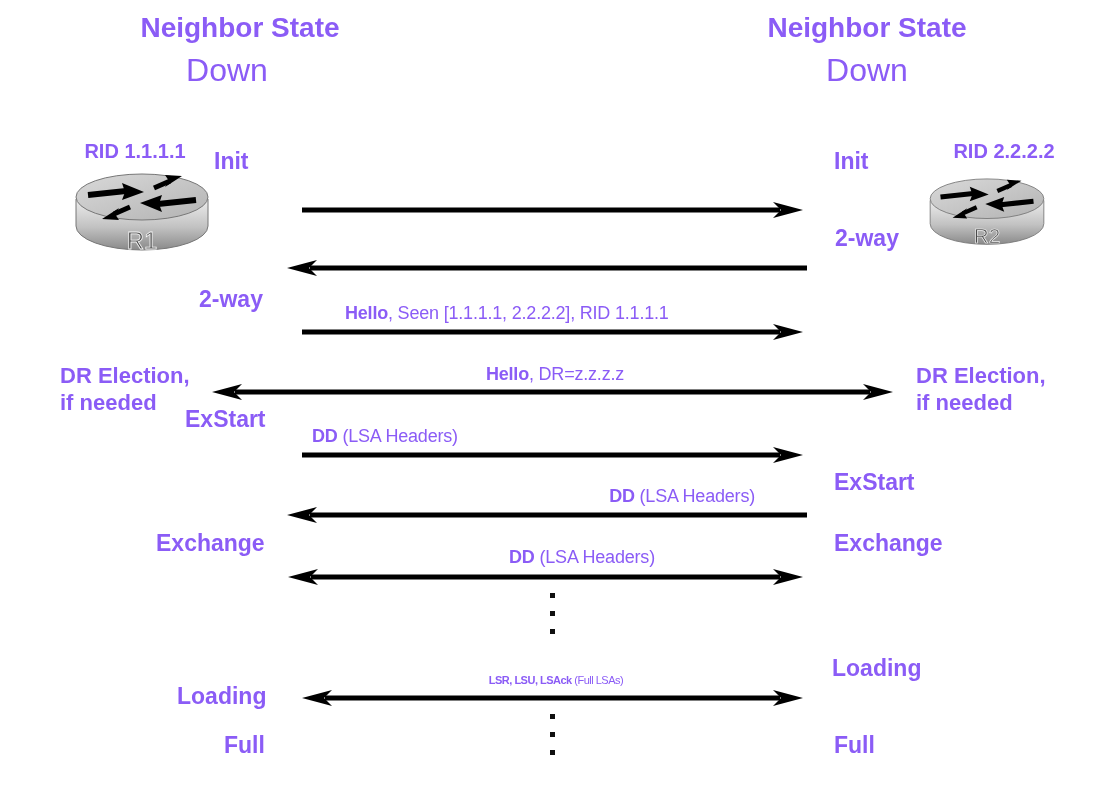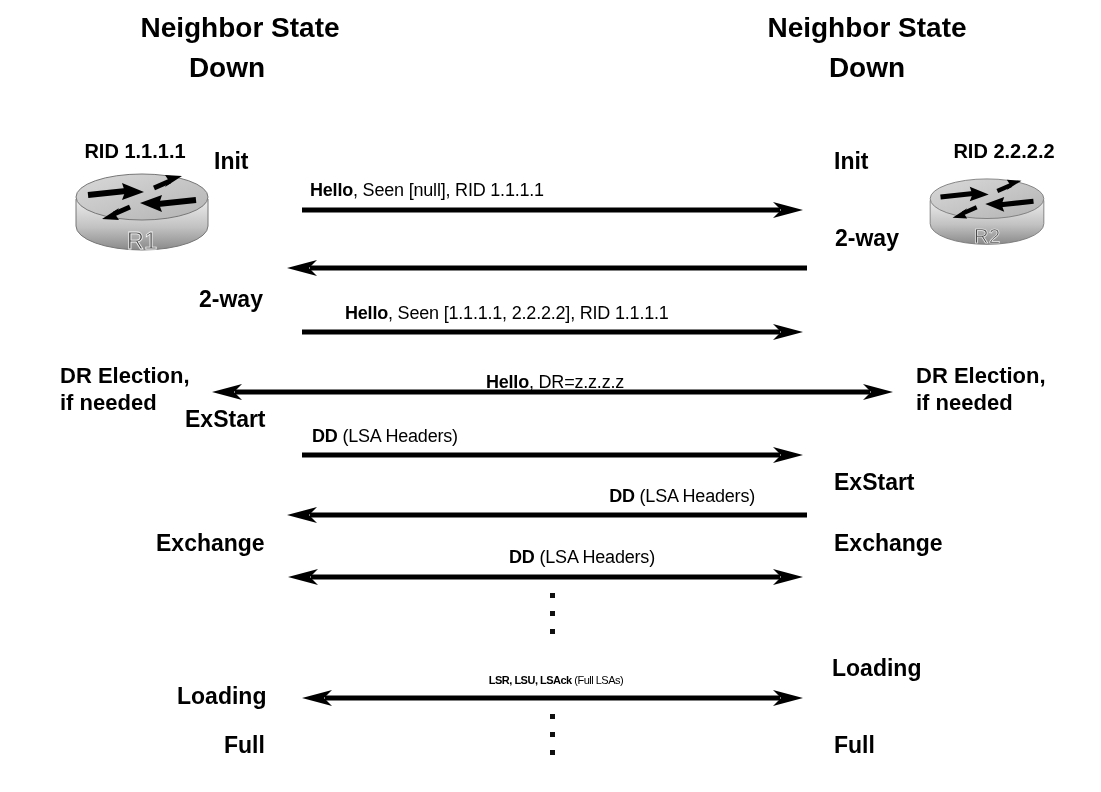--- a/index.html
+++ b/index.html
@@ -1,23 +1,23 @@
 <!DOCTYPE html>
 <html><head>
 <meta charset="utf-8">
 <style>
   html,body{margin:0;padding:0;background:#ffffff;}
   #canvas{
     position:relative;width:1101px;height:792px;background:#ffffff;overflow:hidden;
-    font-family:"Liberation Sans","DejaVu Sans",sans-serif;color:#000000;
+    font-family:"Liberation Sans","DejaVu Sans",sans-serif;color:#8b5cf6;
   }
   .abs{position:absolute;white-space:nowrap;}
   .title{font-size:28px;font-weight:bold;transform:translateX(-50%);}
   .state{font-size:23px;font-weight:bold;}
-  .downlbl{font-size:28px;font-weight:bold;transform:translateX(-50%);}
+  .downlbl{font-size:32px;font-weight:normal;transform:translateX(-50%);}
   .note{font-size:22px;font-weight:bold;transform:translateX(-50%);}
   .ridlbl{font-size:20px;font-weight:bold;transform:translateX(-50%);margin-left:12px;}
   .drblock{font-size:22px;font-weight:bold;line-height:27px;white-space:nowrap;}
   .mlabel{font-size:18px;line-height:20px;letter-spacing:-0.2px;}
   .mlabel b{font-weight:bold;}
   .mlabel.ctr{transform:translateX(-50%);}
   .mlabel.cond{font-size:11px;letter-spacing:-0.5px;}
   .mline{position:absolute;display:block;}
   .mline line{stroke:#000;stroke-width:5;}
   .mline path{fill:#000;}
@@ -96,42 +96,39 @@
   <div class="abs state" style="left:835px;top:225px">2-way</div>
   <div class="abs drblock" style="left:916px;top:362px">
     <div>DR Election,</div>
     <div>if needed</div>
   </div>
   <div class="abs state" style="left:834px;top:469px">ExStart</div>
   <div class="abs state" style="left:834px;top:530px">Exchange</div>
   <div class="abs state" style="left:832px;top:655px">Loading</div>
   <div class="abs state" style="left:834px;top:732px">Full</div>
 
-  <div class="abs mlabel" style="left:310px;top:180px">
-    <b>Hello</b><span>, Seen [null], RID 1.1.1.1</span>
-  </div>
   <svg class="mline" style="left:302px;top:199px" width="501" height="22">
     <line x1="0" y1="11" x2="478" y2="11"></line>
       <path d="M501 11 L471 3 L479 11 L471 19 Z"></path>
   </svg>
 
   <svg class="mline" style="left:287px;top:257px" width="520" height="22">
     <line x1="23" y1="11" x2="520" y2="11"></line>
       <path d="M0 11 L30 3 L22 11 L30 19 Z"></path>
   </svg>
 
   <div class="abs mlabel" style="left:345px;top:303px">
     <b>Hello</b><span>, Seen [1.1.1.1, 2.2.2.2], RID 1.1.1.1</span>
   </div>
   <svg class="mline" style="left:302px;top:321px" width="501" height="22">
     <line x1="0" y1="11" x2="478" y2="11"></line>
       <path d="M501 11 L471 3 L479 11 L471 19 Z"></path>
   </svg>
 
-  <div class="abs mlabel ctr" style="left:555px;top:372px">
+  <div class="abs mlabel ctr" style="left:555px;top:364px">
     <b>Hello</b><span>, DR=z.z.z.z</span>
   </div>
   <svg class="mline" style="left:212px;top:381px" width="681" height="22">
     <line x1="23" y1="11" x2="658" y2="11"></line>
     <path d="M0 11 L30 3 L22 11 L30 19 Z"></path>
       <path d="M681 11 L651 3 L659 11 L651 19 Z"></path>
   </svg>
 
   <div class="abs mlabel" style="left:312px;top:426px">
     <b>DD</b><span> (LSA Headers)</span>

